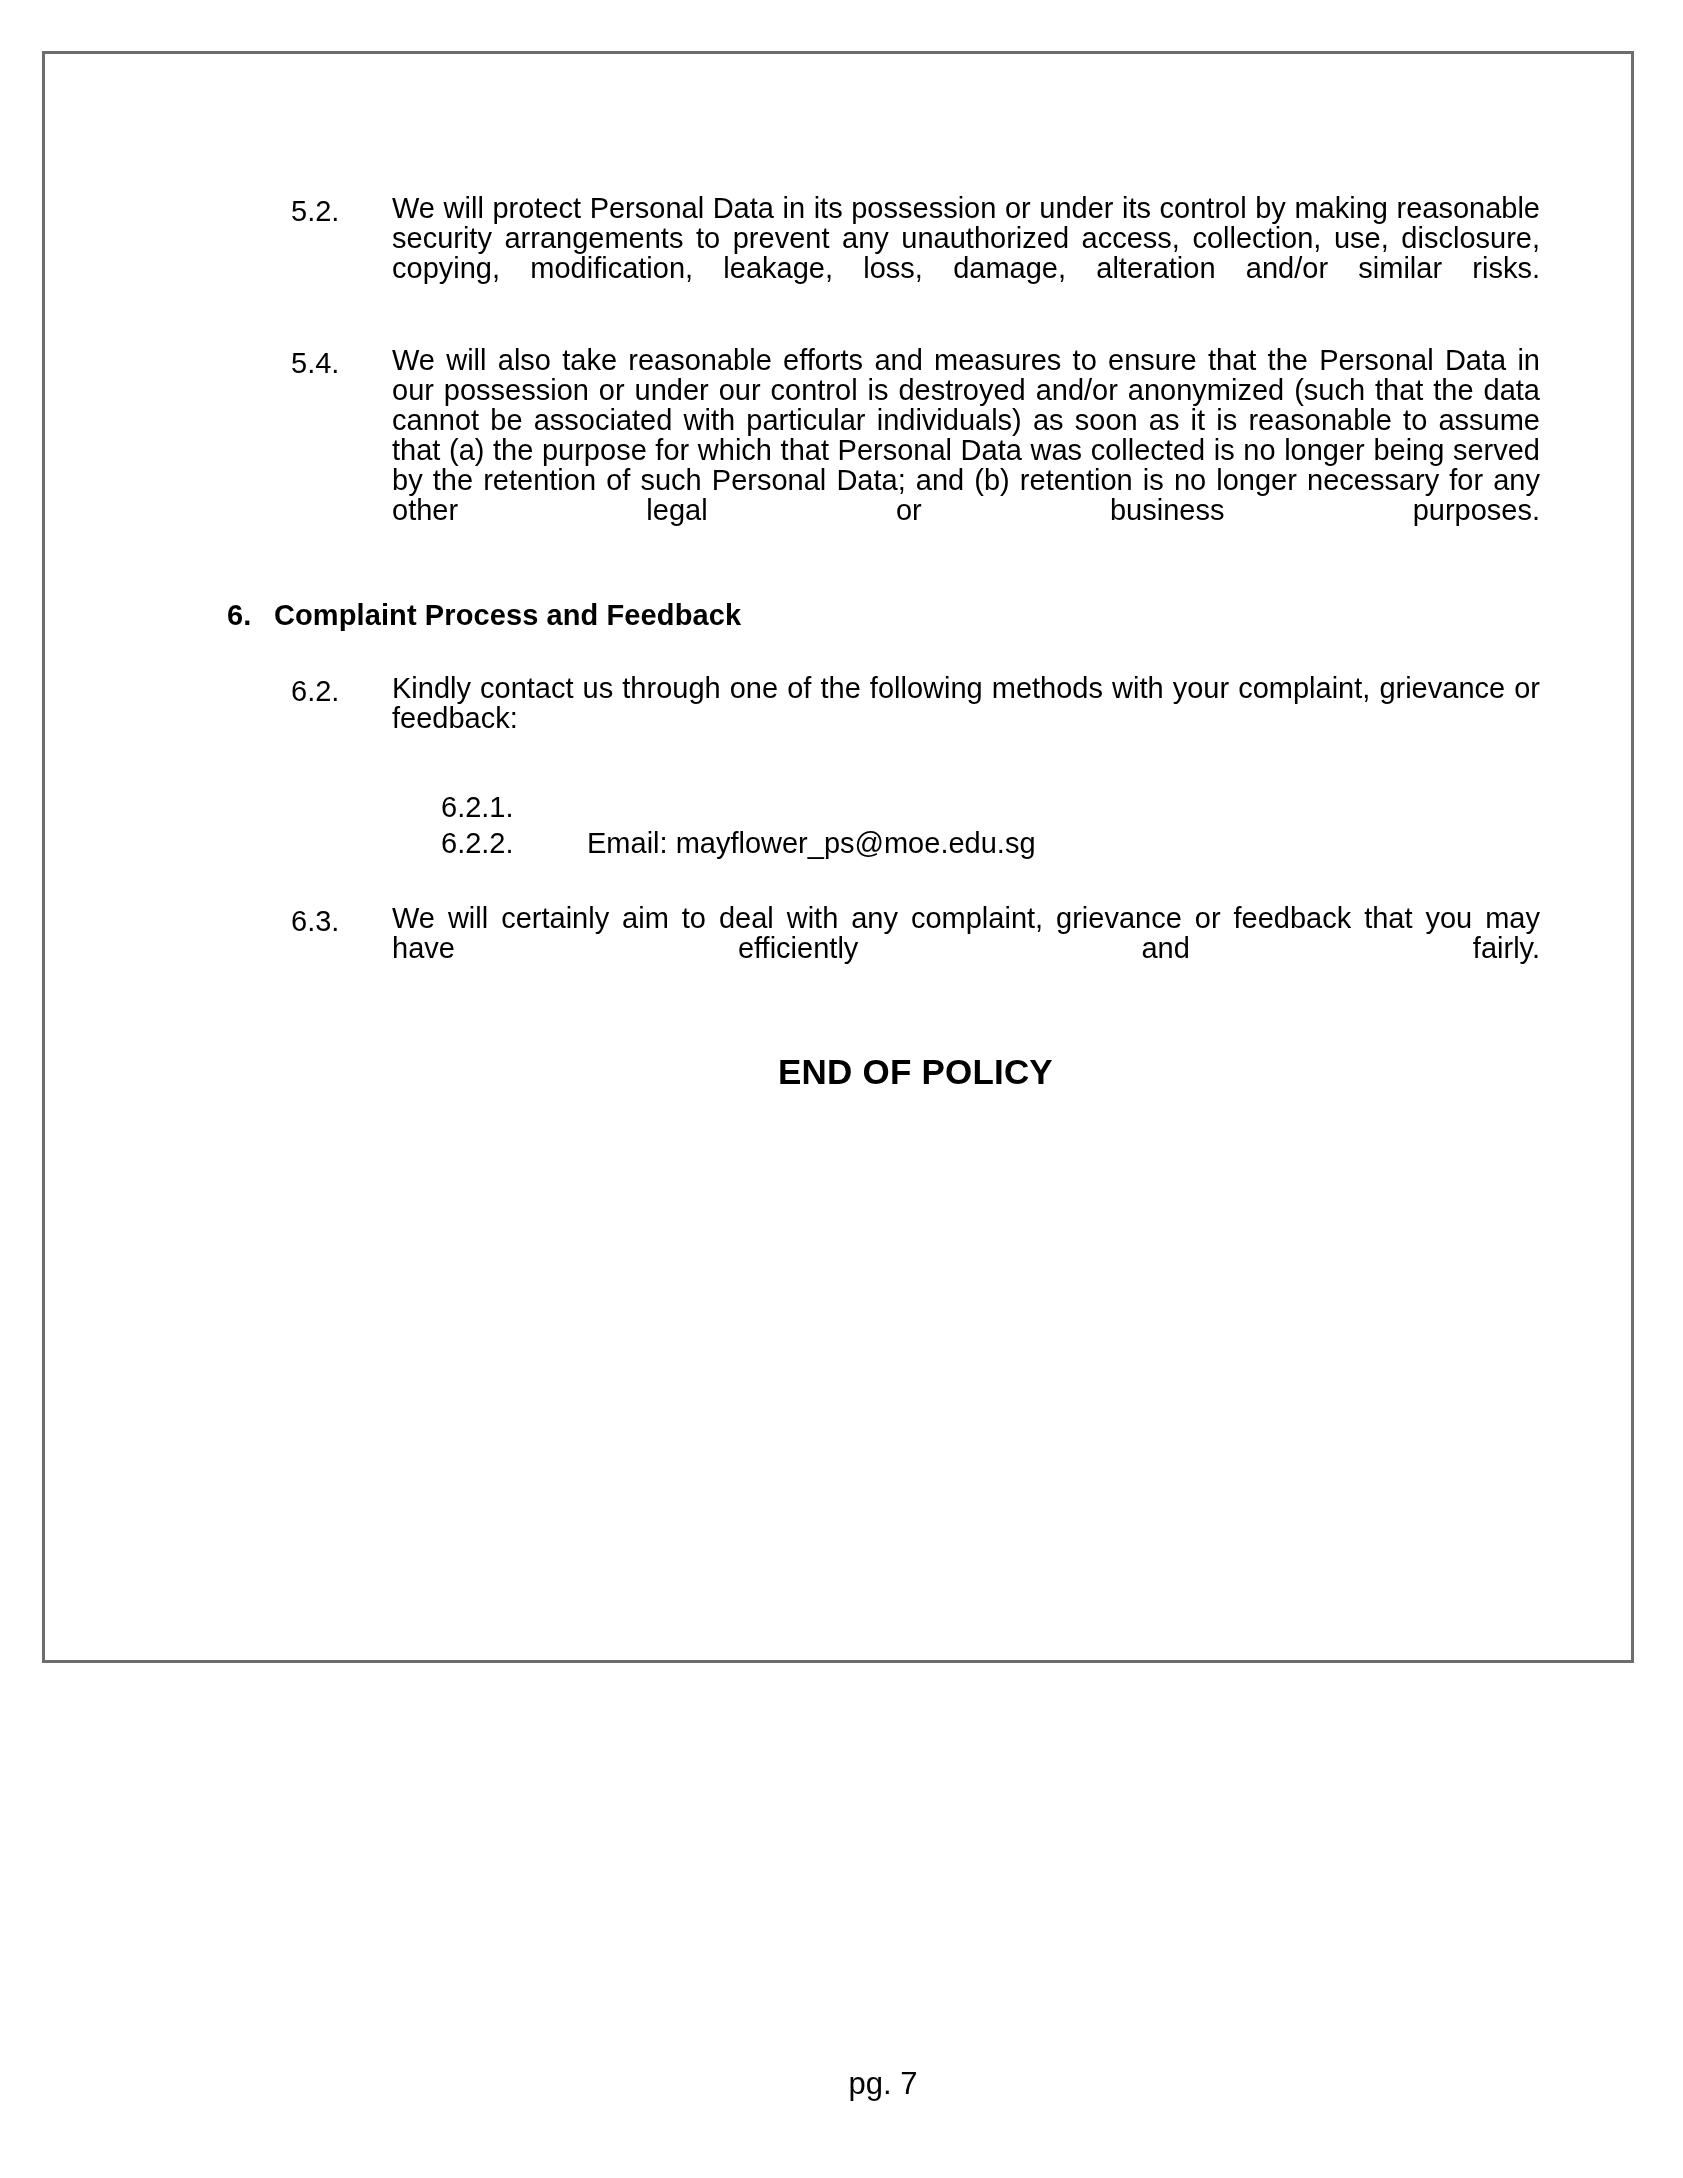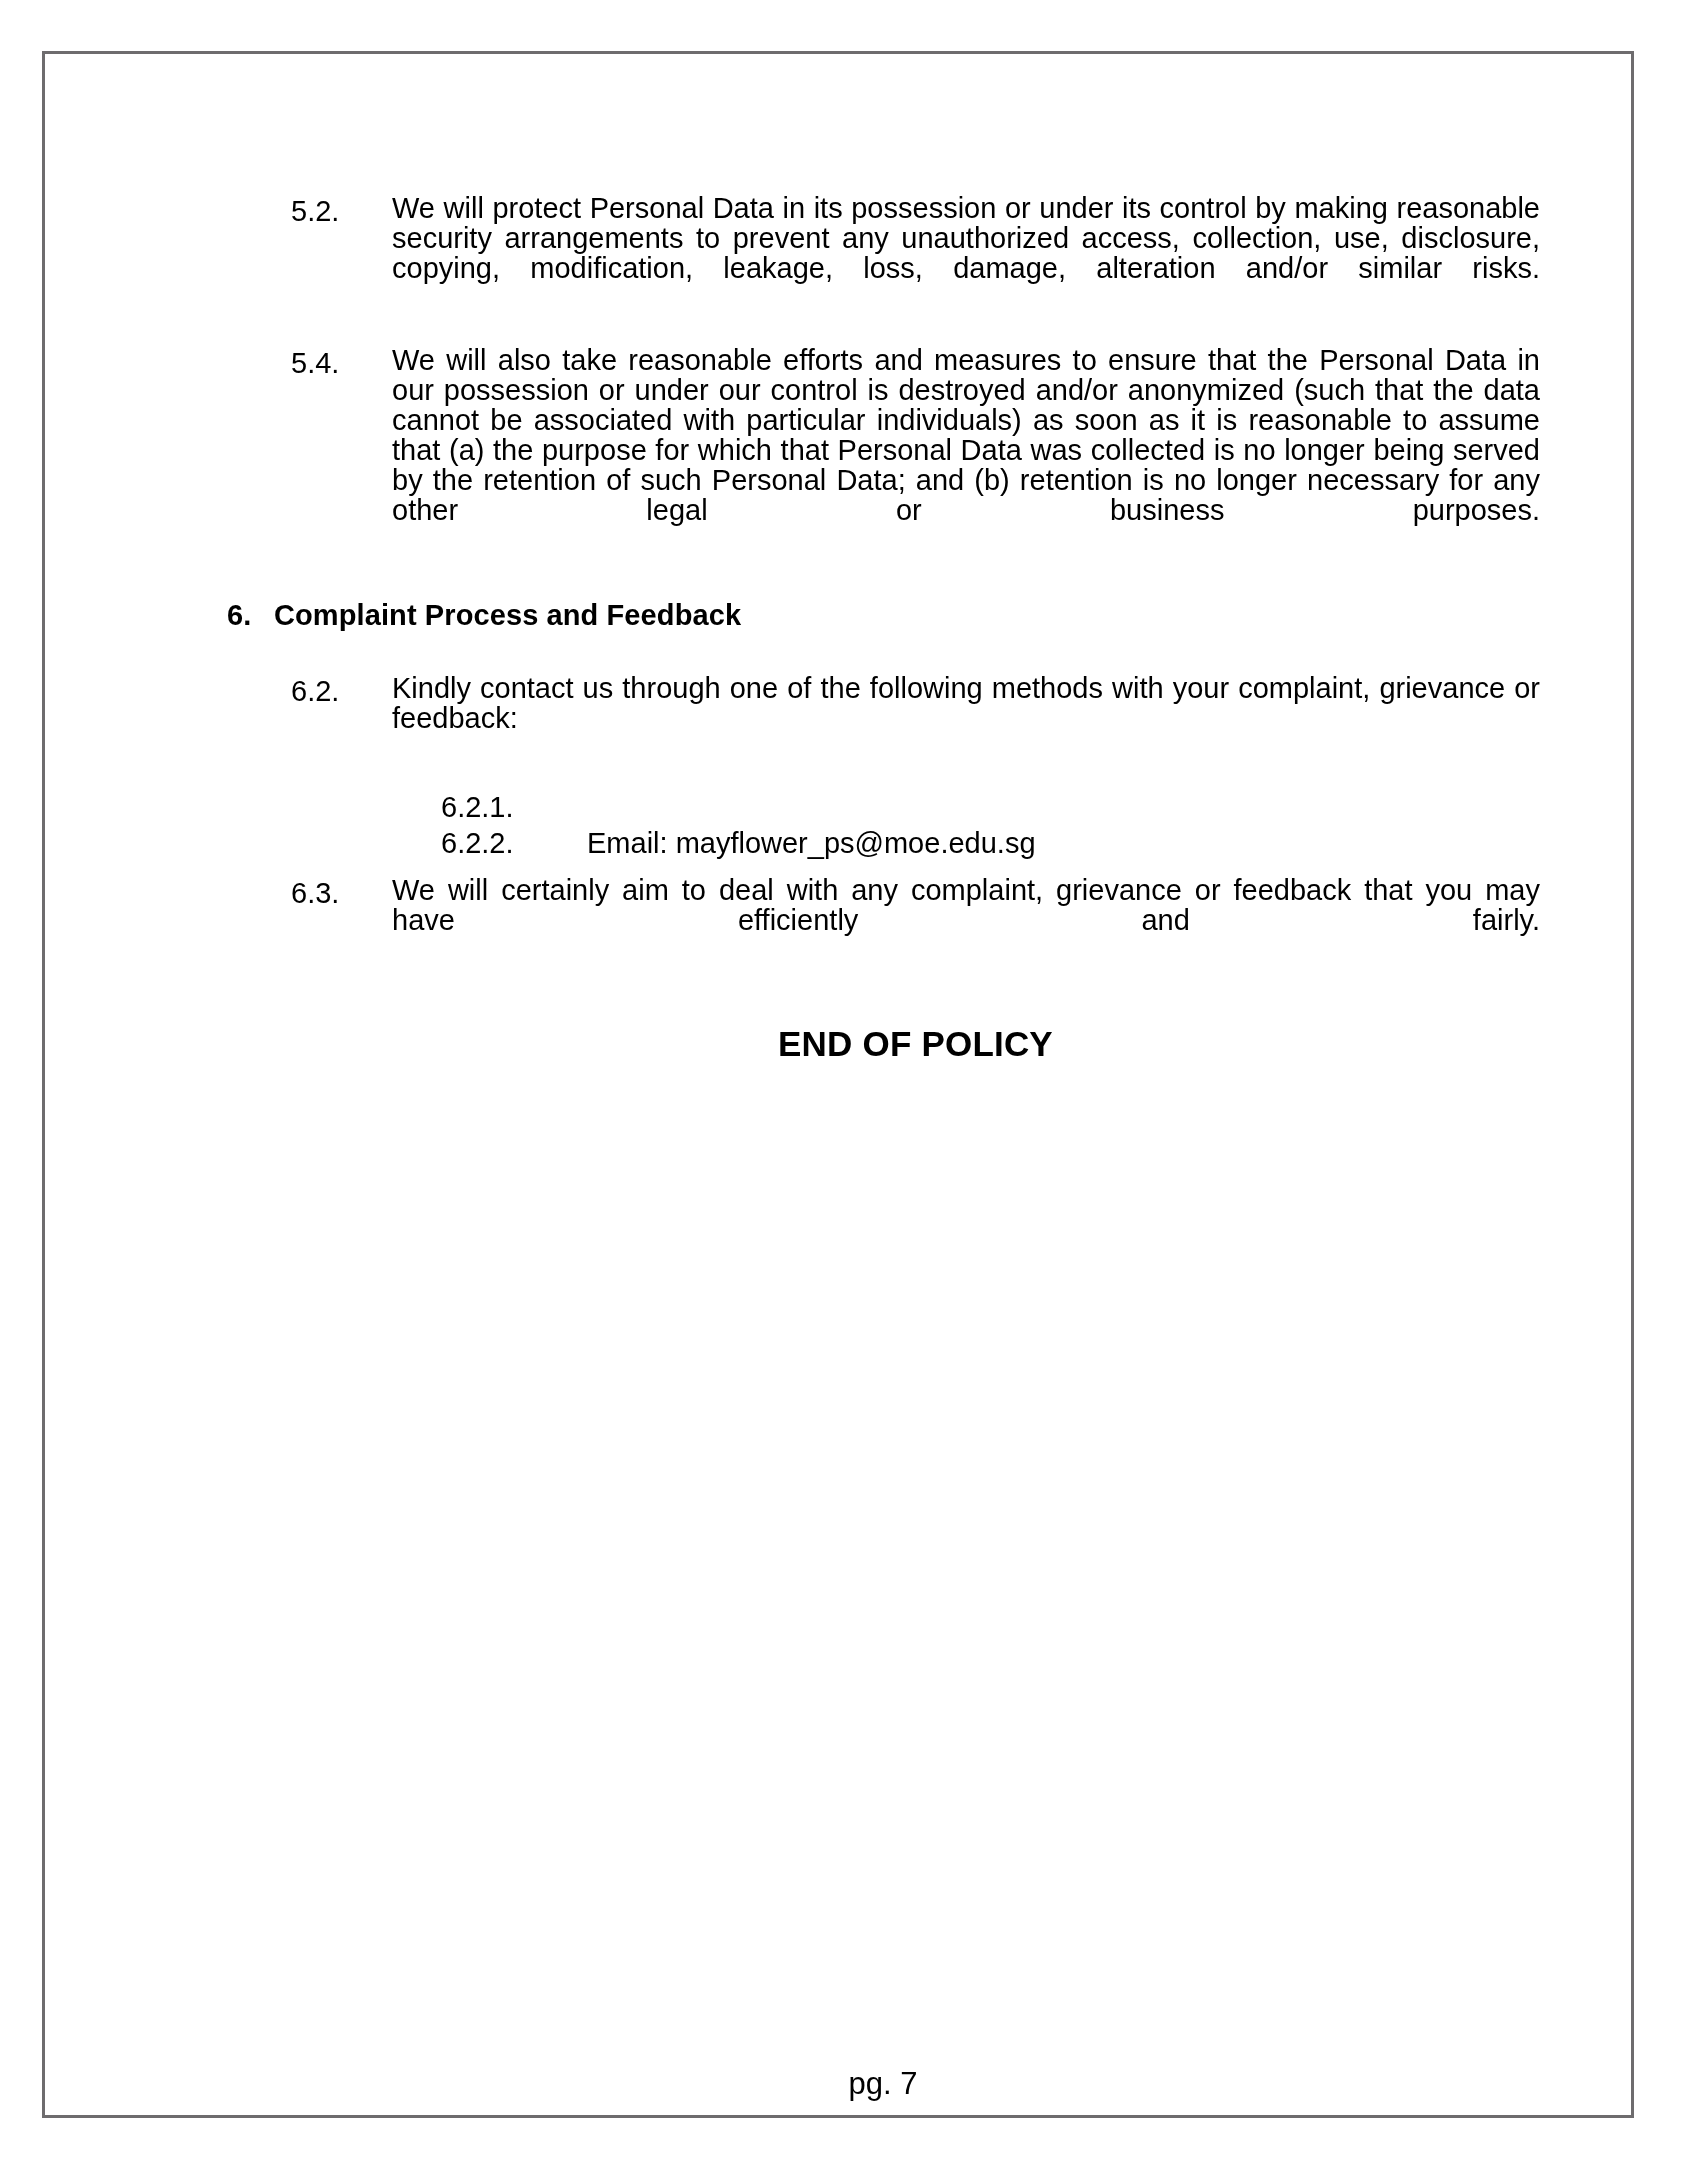--- a/index.html
+++ b/index.html
@@ -24,21 +24,21 @@
     width: 1683px;
     height: 2178px;
     background: #ffffff;
     overflow: hidden;
   }
   #page-border {
     position: absolute;
     left: 42px;
     top: 51px;
     width: 1592px;
-    height: 2067px;
+    height: 1612px;
     border: 3px solid #6e6c6e;
     box-sizing: border-box;
     background: #ffffff;
   }
 
   
   #content {
     position: absolute;
     left: 246px;
     top: 139px;
@@ -87,21 +87,21 @@
     flex: 0 0 47px;
   }
   .section-heading .title {
     flex: 0 1 auto;
     letter-spacing: 0.1px;
   }
 
   
   .subclause-group {
     margin-top: -6px;
-    margin-bottom: 14px;
+    margin-bottom: 42px;
     padding-left: 150px;
   }
   .subclause {
     display: flex;
     align-items: flex-start;
     font-size: 29px;
     line-height: 36px;
   }
   .subclause .num {
     flex: 0 0 146px;

